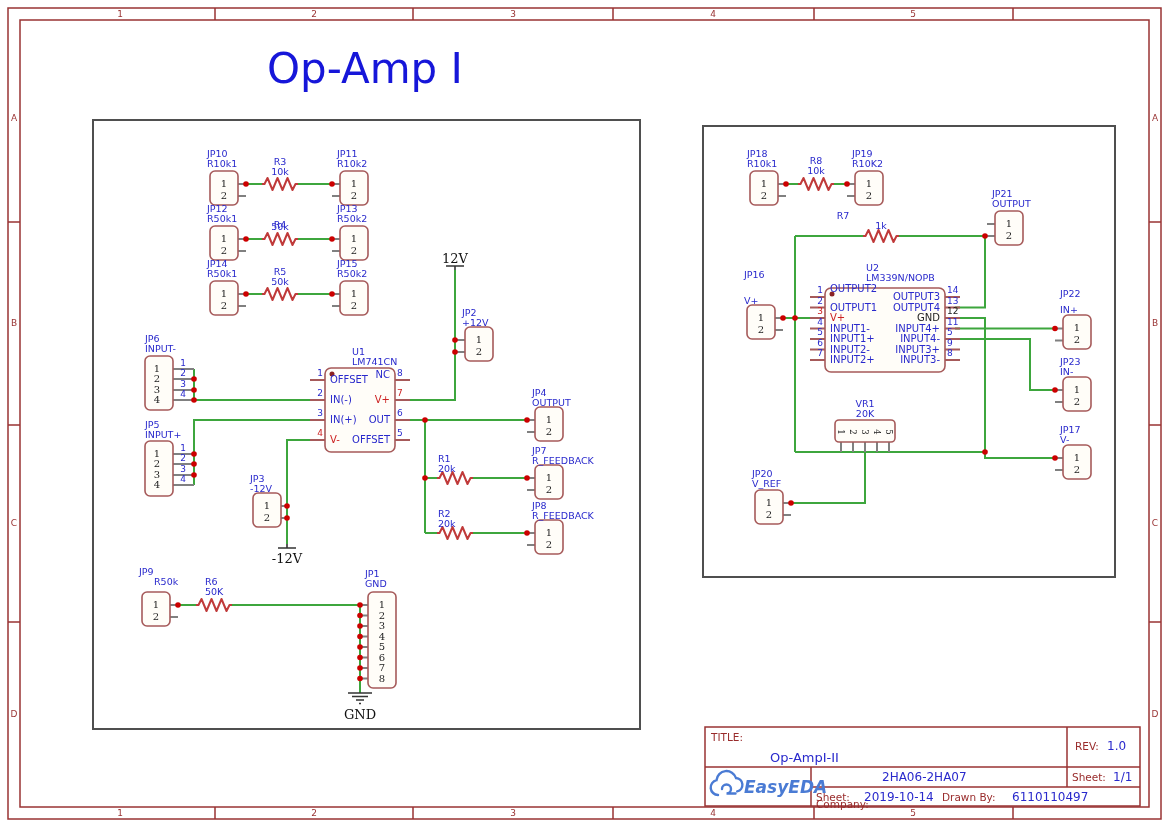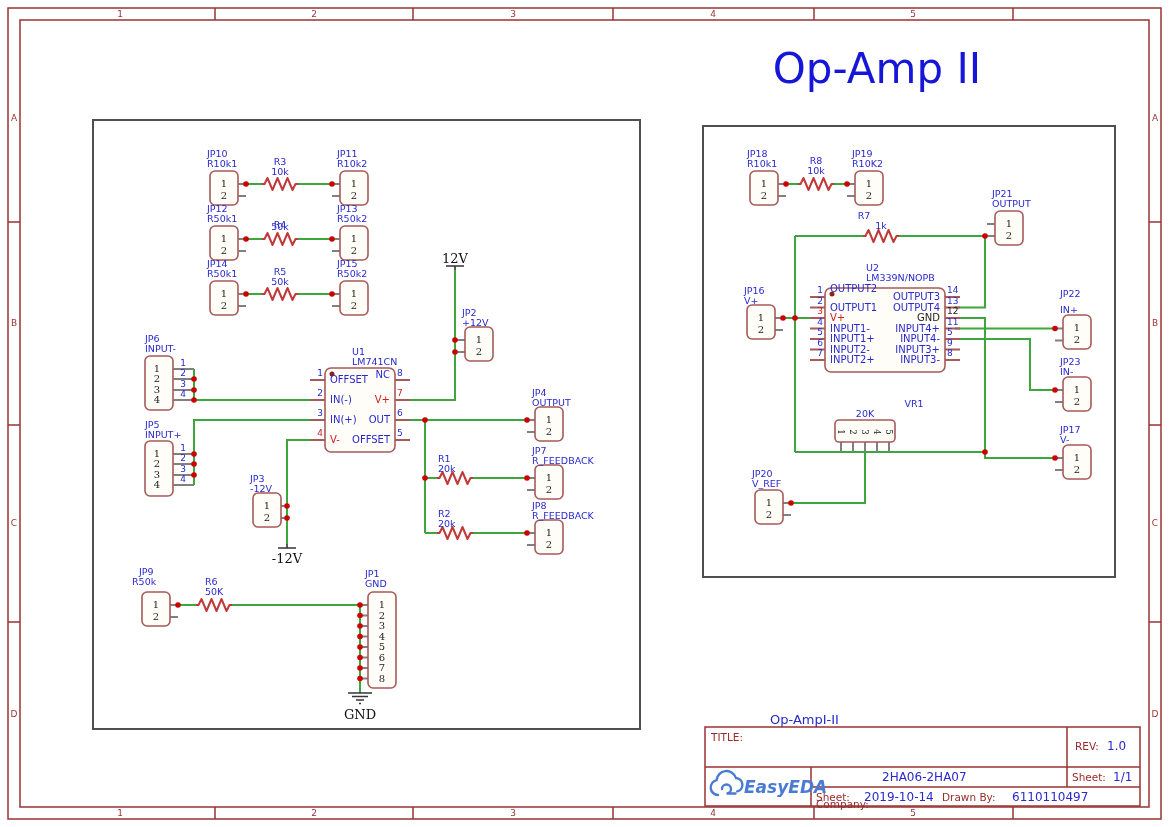--- a/index.html
+++ b/index.html
@@ -208,21 +208,21 @@
 <div class="t fr ctr" style="left:913px;top:808px">5</div>
 <div class="t fr ctr" style="left:14px;top:113px">A</div>
 <div class="t fr ctr" style="left:14px;top:318px">B</div>
 <div class="t fr ctr" style="left:14px;top:518px">C</div>
 <div class="t fr ctr" style="left:14px;top:709px">D</div>
 <div class="t fr ctr" style="left:1155px;top:113px">A</div>
 <div class="t fr ctr" style="left:1155px;top:318px">B</div>
 <div class="t fr ctr" style="left:1155px;top:518px">C</div>
 <div class="t fr ctr" style="left:1155px;top:709px">D</div>
 
-<div class="t big ctr" style="left:877px;top:44px">Op-Amp II</div>
+<div class="t big ctr" style="left:365px;top:44px">Op-Amp I</div>
 
 <div class="t" style="left:207px;top:149px">JP10</div>
 <div class="t" style="left:207px;top:159px">R10k1</div>
 <div class="t" style="left:337px;top:149px">JP11</div>
 <div class="t" style="left:337px;top:159px">R10k2</div>
 <div class="t" style="left:207px;top:204px">JP12</div>
 <div class="t" style="left:207px;top:214px">R50k1</div>
 <div class="t" style="left:337px;top:204px">JP13</div>
 <div class="t" style="left:337px;top:214px">R50k2</div>
 <div class="t" style="left:207px;top:259px">JP14</div>
@@ -233,21 +233,21 @@
 <div class="t" style="left:462px;top:318px">+12V</div>
 <div class="t" style="left:250px;top:474px">JP3</div>
 <div class="t" style="left:250px;top:484px">-12V</div>
 <div class="t" style="left:532px;top:388px">JP4</div>
 <div class="t" style="left:532px;top:398px">OUTPUT</div>
 <div class="t" style="left:532px;top:446px">JP7</div>
 <div class="t" style="left:532px;top:456px">R_FEEDBACK</div>
 <div class="t" style="left:532px;top:501px">JP8</div>
 <div class="t" style="left:532px;top:511px">R_FEEDBACK</div>
 <div class="t" style="left:139px;top:567px">JP9</div>
-<div class="t" style="left:132px;top:577px">R50k</div>
+<div class="t" style="left:154px;top:577px">R50k</div>
 <div class="t" style="left:365px;top:569px">JP1</div>
 <div class="t" style="left:365px;top:579px">GND</div>
 <div class="t" style="left:145px;top:334px">JP6</div>
 <div class="t" style="left:145px;top:344px">INPUT-</div>
 <div class="t" style="left:145px;top:420px">JP5</div>
 <div class="t" style="left:145px;top:430px">INPUT+</div>
 
 <div class="t ctr" style="left:280px;top:157px">R3</div>
 <div class="t ctr" style="left:280px;top:167px">10k</div>
 <div class="t ctr" style="left:280px;top:220px">R4</div>
@@ -335,35 +335,35 @@
 <div class="t pwr ctr" style="left:455px;top:251px">12V</div>
 <div class="t pwr ctr" style="left:287px;top:551px">-12V</div>
 <div class="t pwr ctr" style="left:360px;top:707px">GND</div>
 
 <div class="t" style="left:747px;top:149px">JP18</div>
 <div class="t" style="left:747px;top:159px">R10k1</div>
 <div class="t" style="left:852px;top:149px">JP19</div>
 <div class="t" style="left:852px;top:159px">R10K2</div>
 <div class="t ctr" style="left:816px;top:156px">R8</div>
 <div class="t ctr" style="left:816px;top:166px">10k</div>
-<div class="t ctr" style="left:864px;top:211px">R7</div>
+<div class="t ctr" style="left:843px;top:211px">R7</div>
 <div class="t ctr" style="left:881px;top:221px">1k</div>
 <div class="t" style="left:992px;top:189px">JP21</div>
 <div class="t" style="left:992px;top:199px">OUTPUT</div>
-<div class="t" style="left:744px;top:286px">JP16</div>
+<div class="t" style="left:744px;top:270px">JP16</div>
 <div class="t" style="left:744px;top:296px">V+</div>
 <div class="t" style="left:1060px;top:289px">JP22</div>
 <div class="t" style="left:1060px;top:305px">IN+</div>
 <div class="t" style="left:1060px;top:357px">JP23</div>
 <div class="t" style="left:1060px;top:367px">IN-</div>
 <div class="t" style="left:1060px;top:425px">JP17</div>
 <div class="t" style="left:1060px;top:435px">V-</div>
 <div class="t" style="left:752px;top:469px">JP20</div>
 <div class="t" style="left:752px;top:479px">V_REF</div>
-<div class="t ctr" style="left:914px;top:399px">VR1</div>
+<div class="t ctr" style="left:865px;top:399px">VR1</div>
 <div class="t ctr" style="left:865px;top:409px">20K</div>
 
 <div class="t pn ctr" style="left:764px;top:178px">1</div>
 <div class="t pn ctr" style="left:764px;top:190px">2</div>
 <div class="t pn ctr" style="left:869px;top:178px">1</div>
 <div class="t pn ctr" style="left:869px;top:190px">2</div>
 <div class="t pn ctr" style="left:1009px;top:218px">1</div>
 <div class="t pn ctr" style="left:1009px;top:230px">2</div>
 <div class="t pn ctr" style="left:761px;top:312px">1</div>
 <div class="t pn ctr" style="left:761px;top:324px">2</div>
@@ -407,21 +407,21 @@
 <div class="t nm" style="left:830px;top:355px">INPUT2+</div>
 <div class="t nm rt" style="left:860px;top:292px;width:80px">OUTPUT3</div>
 <div class="t nm rt" style="left:860px;top:302.5px;width:80px">OUTPUT4</div>
 <div class="t nm rt blk" style="left:860px;top:313px;width:80px">GND</div>
 <div class="t nm rt" style="left:860px;top:323.5px;width:80px">INPUT4+</div>
 <div class="t nm rt" style="left:860px;top:334px;width:80px">INPUT4-</div>
 <div class="t nm rt" style="left:860px;top:344.5px;width:80px">INPUT3+</div>
 <div class="t nm rt" style="left:860px;top:355px;width:80px">INPUT3-</div>
 
 <div class="t tb" style="left:711px;top:731px">TITLE:</div>
-<div class="t tbt" style="left:770px;top:712px">Op-AmpI-II</div>
+<div class="t tbt" style="left:770px;top:750px">Op-AmpI-II</div>
 <div class="t tb" style="left:1075px;top:740px">REV:</div>
 <div class="t tbv" style="left:1107px;top:739px">1.0</div>
 <div class="t tb" style="left:816px;top:798px">Company:</div>
 <div class="t tbv" style="left:882px;top:770px">2HA06-2HA07</div>
 <div class="t tb" style="left:1072px;top:771px">Sheet:</div>
 <div class="t tbv" style="left:1113px;top:770px">1/1</div>
 <div class="t tb" style="left:816px;top:791px">Sheet:</div>
 <div class="t tbv" style="left:864px;top:790px">2019-10-14</div>
 <div class="t tb" style="left:942px;top:791px">Drawn By:</div>
 <div class="t tbv" style="left:1012px;top:790px">6110110497</div>

